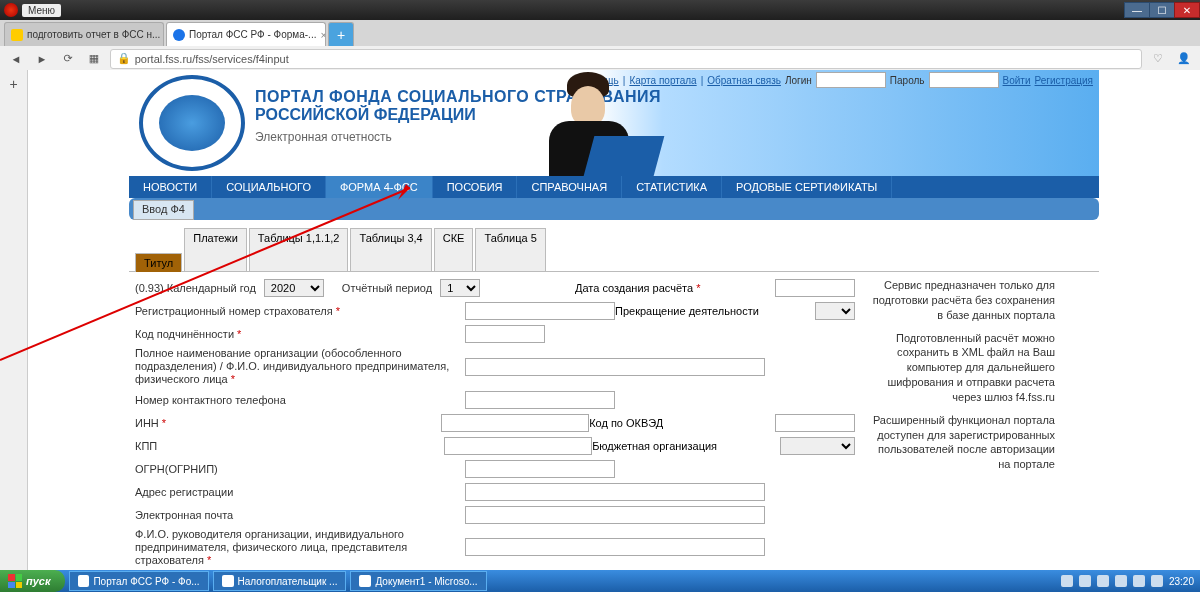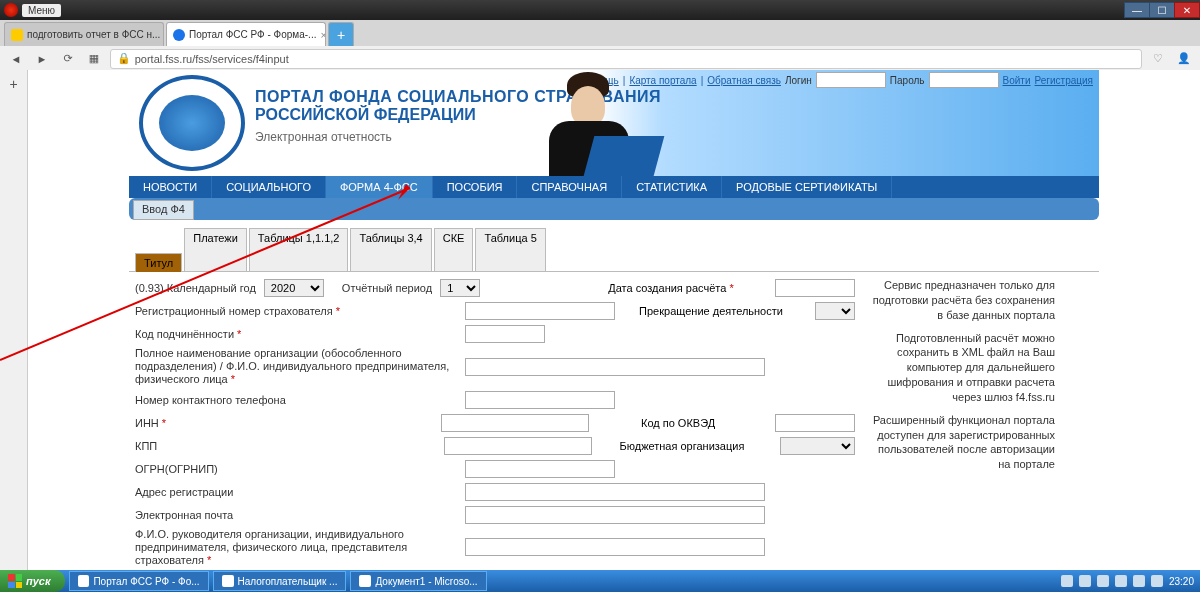--- a/index.html
+++ b/index.html
@@ -71,21 +71,21 @@
 .form-col { width:720px; }
 .aside { width:200px; padding-left:10px; color:#333; font-size:11px; line-height:1.35;text-align:right; }
 .aside p { margin-bottom:8px; }
 
 .row { display:flex; align-items:center; min-height:20px; margin-bottom:3px; }
 .lbl { width:330px; font-size:11px; color:#333; padding-right:6px; }
 .req::after { content:" *"; color:#c00; }
 .inp { border:1px solid #aaa; height:18px; font-size:11px; padding:0 2px; }
 .w80{width:80px}.w60{width:60px}.w40{width:40px}.w150{width:150px}.w300{width:300px}
 select.inp { height:18px; }
-.rlabels { width:200px; text-align:center; font-size:11px; padding-right:8px; }
+.rlabels { width:200px; text-align:left; font-size:11px; padding-right:8px; }
 .row .spacer { flex:1; }
 
 .arrow-annot { position:absolute; pointer-events:none; left:0; top:70px; }
 
 
 .taskbar { position:absolute; left:0; right:0; bottom:0; height:22px; background:linear-gradient(#3a8de0,#1b5ea8); display:flex; align-items:center; font-size:11px; color:#fff;justify-content:space-between; }
 .start { background:linear-gradient(#4caf50,#2e7d32); height:22px; padding:0 14px 0 8px; display:flex; align-items:center; font-style:italic; font-weight:bold; border-radius:0 10px 10px 0; cursor:pointer; }
 .start .flag { width:14px; height:14px; margin-right:4px; display:grid; grid-template-columns:1fr 1fr; grid-template-rows:1fr 1fr; gap:1px; }
 .start .flag span:nth-child(1){background:#e33}.start .flag span:nth-child(2){background:#4c4}.start .flag span:nth-child(3){background:#48e}.start .flag span:nth-child(4){background:#ec0}
 .task { height:20px; background:#2b70b8; border:1px solid #5aaef0; padding:0 8px; display:flex; align-items:center; margin-left:4px; font-size:10px; max-width:140px; overflow:hidden; white-space:nowrap; cursor:pointer; }

